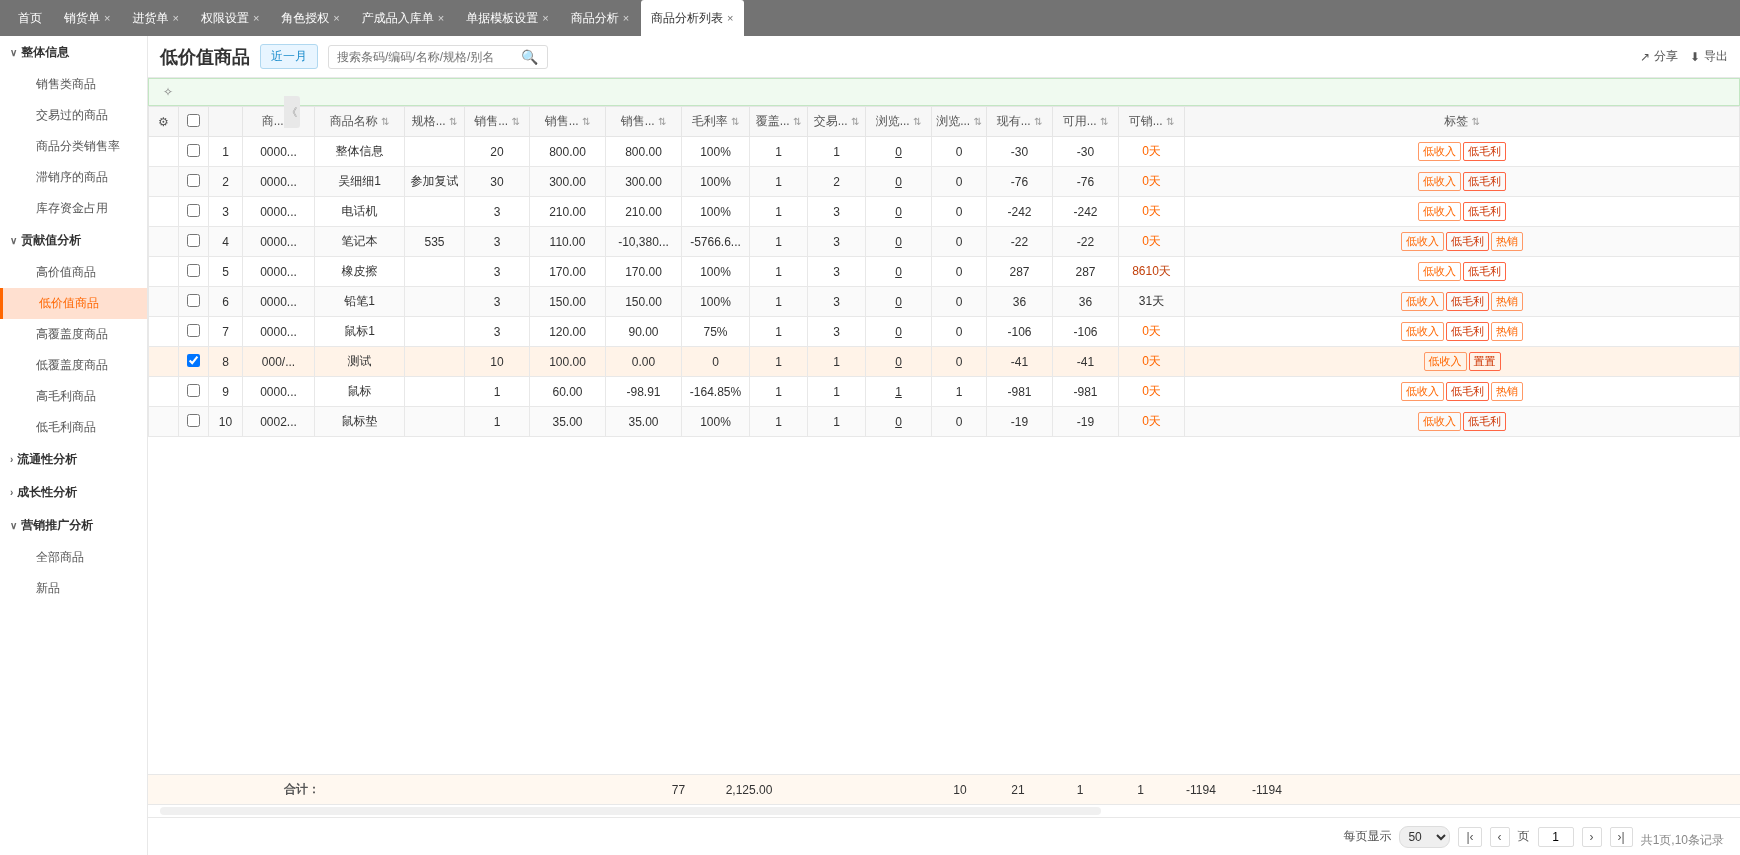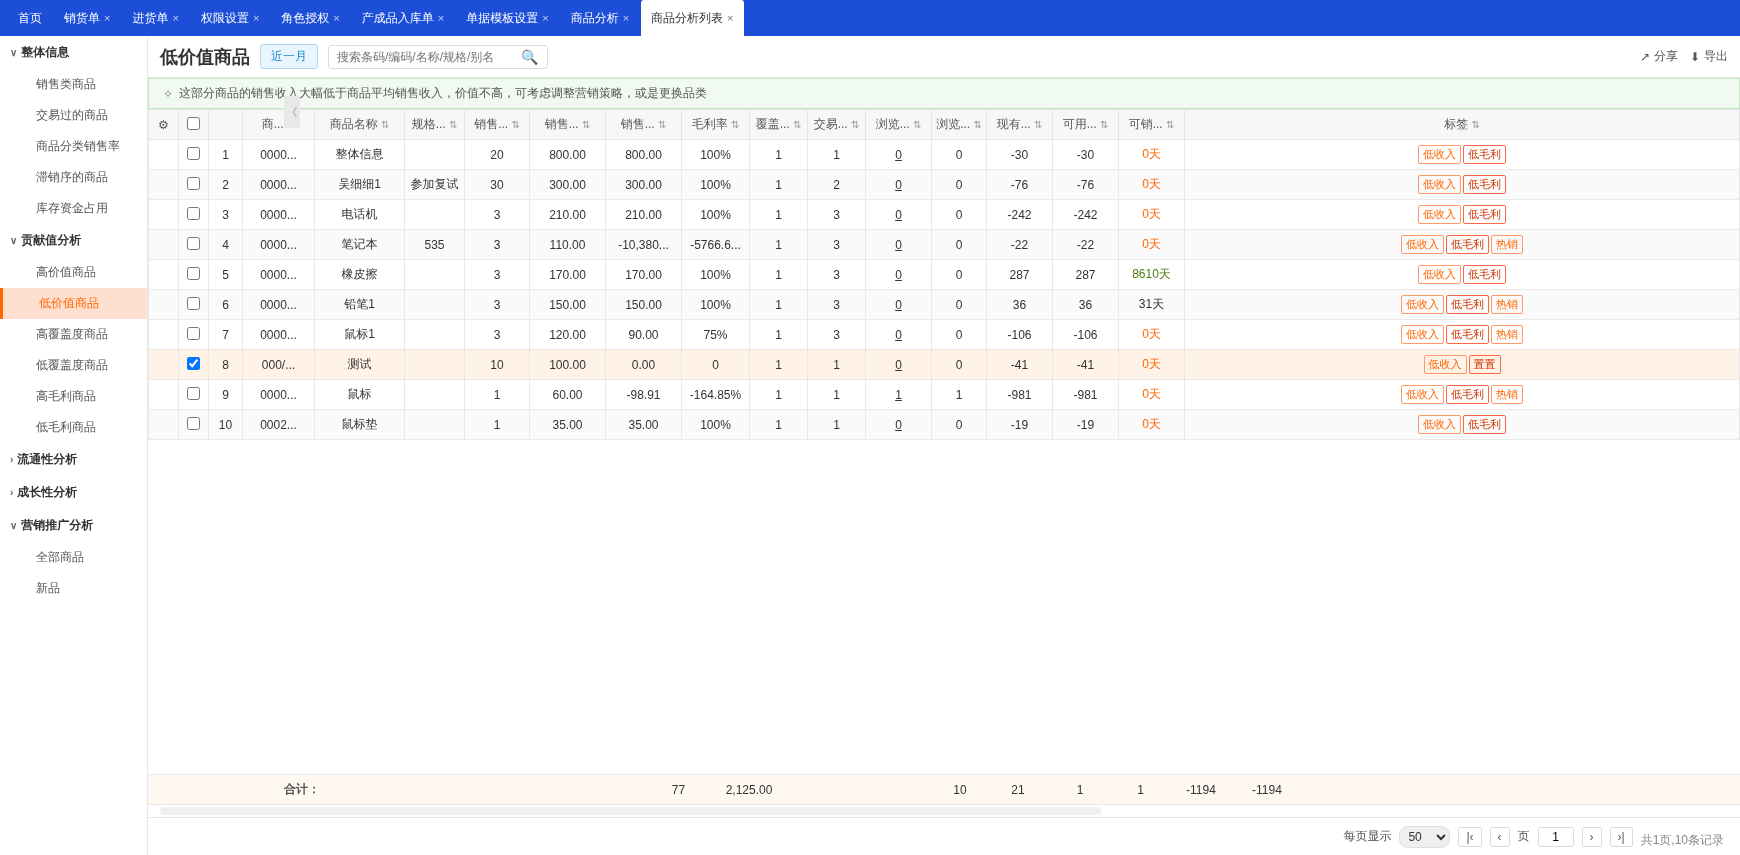--- a/index.html
+++ b/index.html
@@ -2,21 +2,21 @@
 <html><head>
   <meta charset="utf-8">
   <style>
     * { box-sizing: border-box; margin: 0; padding: 0; font-family: 'Microsoft YaHei', Arial, sans-serif; font-size: 12px; }
     body { background: #f5f5f5; overflow: hidden; width: 1740px; height: 855px; }
 
     
     .top-nav {
       display: flex;
       align-items: center;
-      background: #1d4ed8;
+      background: #737373;
       height: 36px;
       padding: 0 8px;
       gap: 2px;
     }
     .nav-item {
       color: #fff;
       padding: 4px 10px;
       border-radius: 3px 3px 0 0;
       cursor: pointer;
       white-space: nowrap;
@@ -375,21 +375,20 @@
         </div>
         <div class="action-link">
           <span>⬇</span>
           <span>导出</span>
         </div>
       </div>
     </div>
 
     <div class="info-banner">
       <span class="info-icon">✧</span>
-      <span>这部分商品的销售收入大幅低于商品平均销售收入，价值不高，可考虑调整营销策略，或是更换品类</span>
     </div>
 
     <div class="table-container">
       <table>
         <colgroup>
           <col style="width:30px">
           <col style="width:30px">
           <col style="width:34px">
           <col style="width:72px">
           <col style="width:90px">
@@ -520,21 +519,21 @@
     <td>3</td>
     <td>170.00</td>
     <td>170.00</td>
     <td>100%</td>
     <td>1</td>
     <td>3</td>
     <td><span class="underline">0</span></td>
     <td>0</td>
     <td>287</td>
     <td>287</td>
-    <td style="color:#4d7c0f;">8610天</td>
+    <td style="color:#c2410c;">8610天</td>
     <td><span class="tag tag-orange">低收入</span><span class="tag tag-red">低毛利</span></td>
   </tr>
             <tr>
     <td></td>
     <td><input type="checkbox" style=""></td>
     <td>6</td>
     <td>0000...</td>
     <td>铅笔1</td>
     <td></td>
     <td>3</td>

